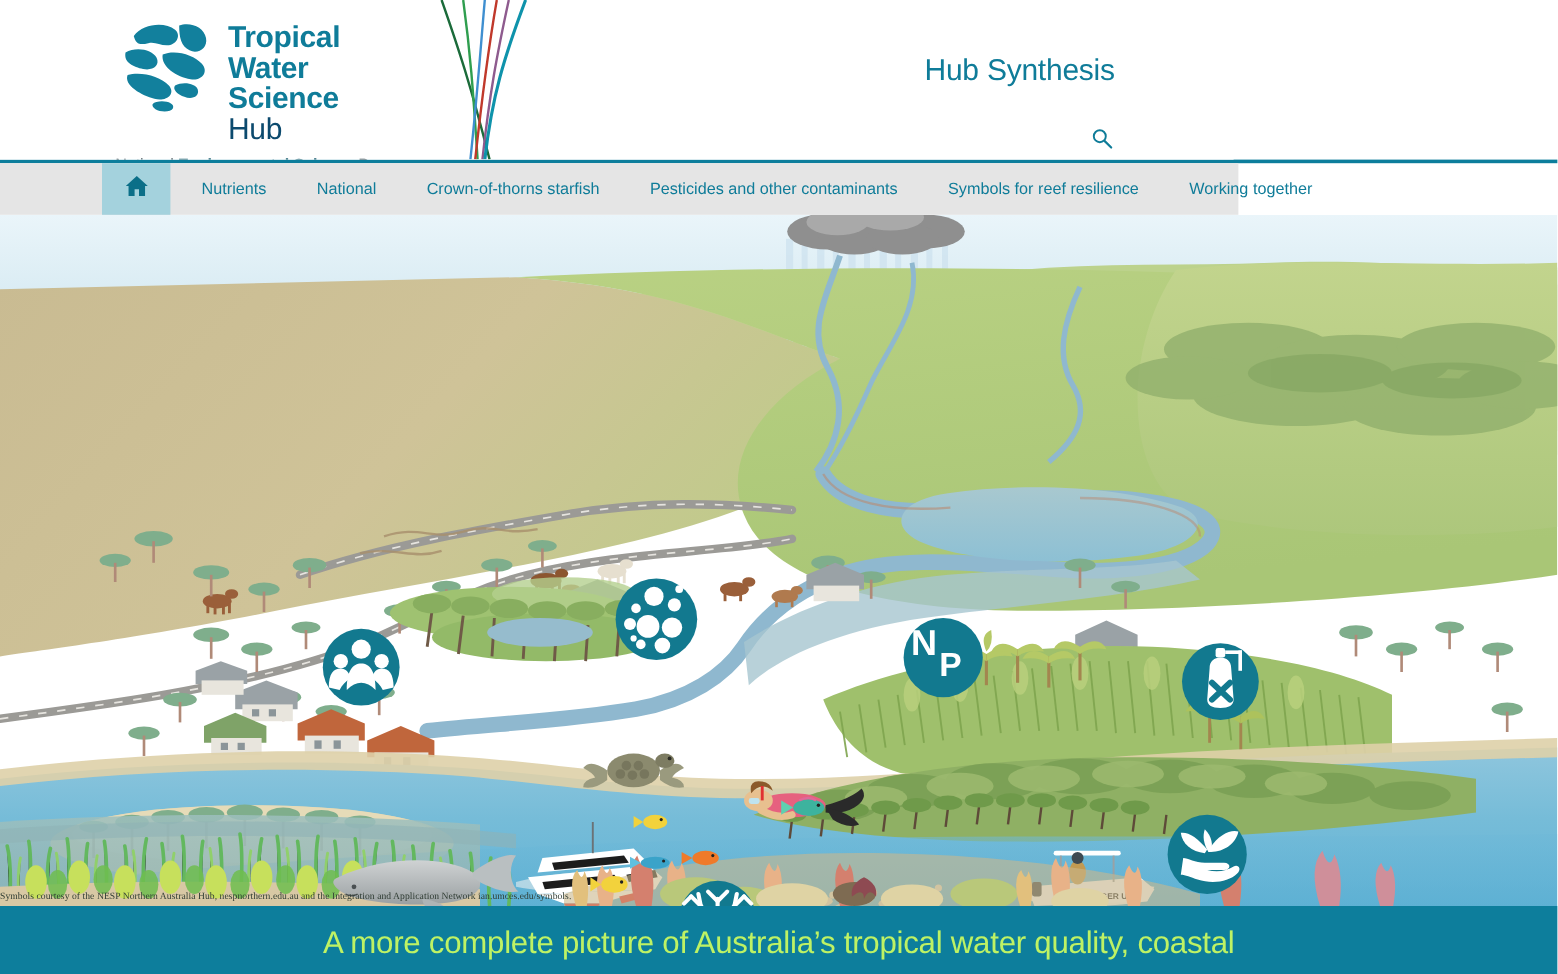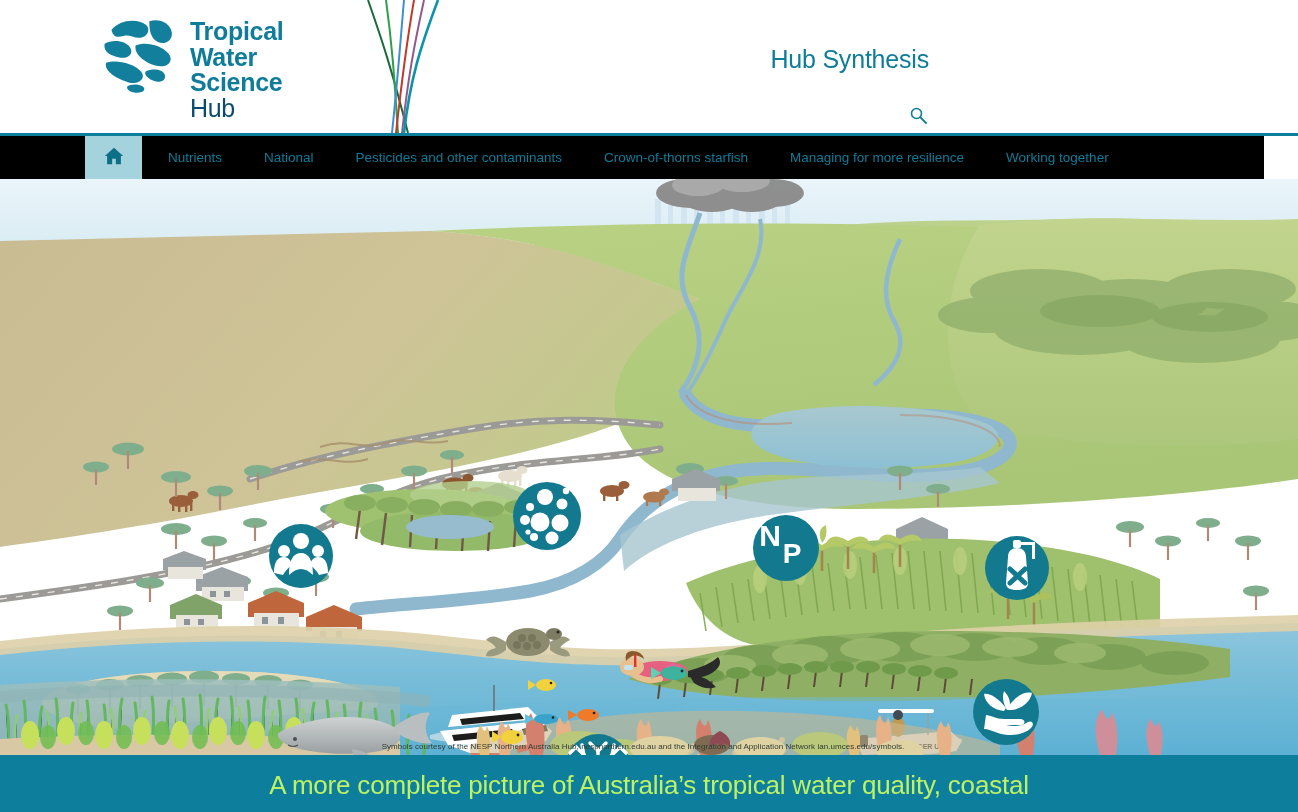--- a/index.html
+++ b/index.html
@@ -47,22 +47,22 @@
     letter-spacing: -0.2px;
   }
   .search-icon-wrap {
     position: absolute; right: 100px; top: 105px;
     width: 20px; height: 20px; cursor: pointer;
   }
 
   
   .nav-rule { width: 1298px; height: 3px; background: #0d7e9c; }
   .nav {
-    position: relative; width: 1264px; height: 43px;
-    background: #000000;
+    position: relative; width: 1032px; height: 43px;
+    background: #e5e5e5;
   }
   .nav-inner {
     position: absolute; left: 85px; top: 0;
     display: flex; align-items: stretch; height: 43px;
   }
   .nav-home {
     width: 57px; height: 43px; background: #a4d2dd;
     display: flex; align-items: center; justify-content: center;
     cursor: pointer;
   }
@@ -76,22 +76,23 @@
 
   
   .hero {
     position: relative; width: 1298px; height: 576px;
     overflow: hidden;
   }
   .hero svg { display: block; width: 1298px; height: 576px; }
 
   .credit {
     position: absolute; left: 0; right: 12px; bottom: 4px;
-    text-align: center; font-size: 8px; color: #2f3c33;
+    font-size: 8px; color: #2f3c33;
     letter-spacing: 0.05px;
+    font-family: Liberation Serif, serif;
   }
 
   
   .caption-bar {
     width: 1298px; height: 60px; background: #0d7e9c;
     display: flex; align-items: flex-start; justify-content: center;
     padding-top: 15px;
   }
   .caption-text {
     color: #bef264; font-size: 26px; font-weight: normal;
@@ -161,23 +162,23 @@
     <div class="nav-home">
       <span>
         <svg viewBox="0 0 24 24" width="22" height="22" aria-hidden="true">
           <path d="M12 3 L22 12 L19.5 12 L19.5 21 L14 21 L14 15 L10 15 L10 21 L4.5 21 L4.5 12 L2 12 Z" fill="#0b6f88"></path>
         </svg>
       </span>
     </div>
     <div class="nav-items">
       <div class="nav-item">Nutrients</div>
       <div class="nav-item">National</div>
+      <div class="nav-item">Crown-of-thorns starfish</div>
       <div class="nav-item">Pesticides and other contaminants</div>
-      <div class="nav-item">Crown-of-thorns starfish</div>
-      <div class="nav-item">Managing for more resilience</div>
+      <div class="nav-item">Symbols for reef resilience</div>
       <div class="nav-item">Working together</div>
     </div>
   </div>
 </div>
 
 <div class="hero">
   <svg viewBox="0 0 1298 576" preserveAspectRatio="none">
     <defs>
       <linearGradient id="gSky" x1="0" y1="0" x2="0" y2="1">
         <stop offset="0" stop-color="#eaf5fa"></stop>

